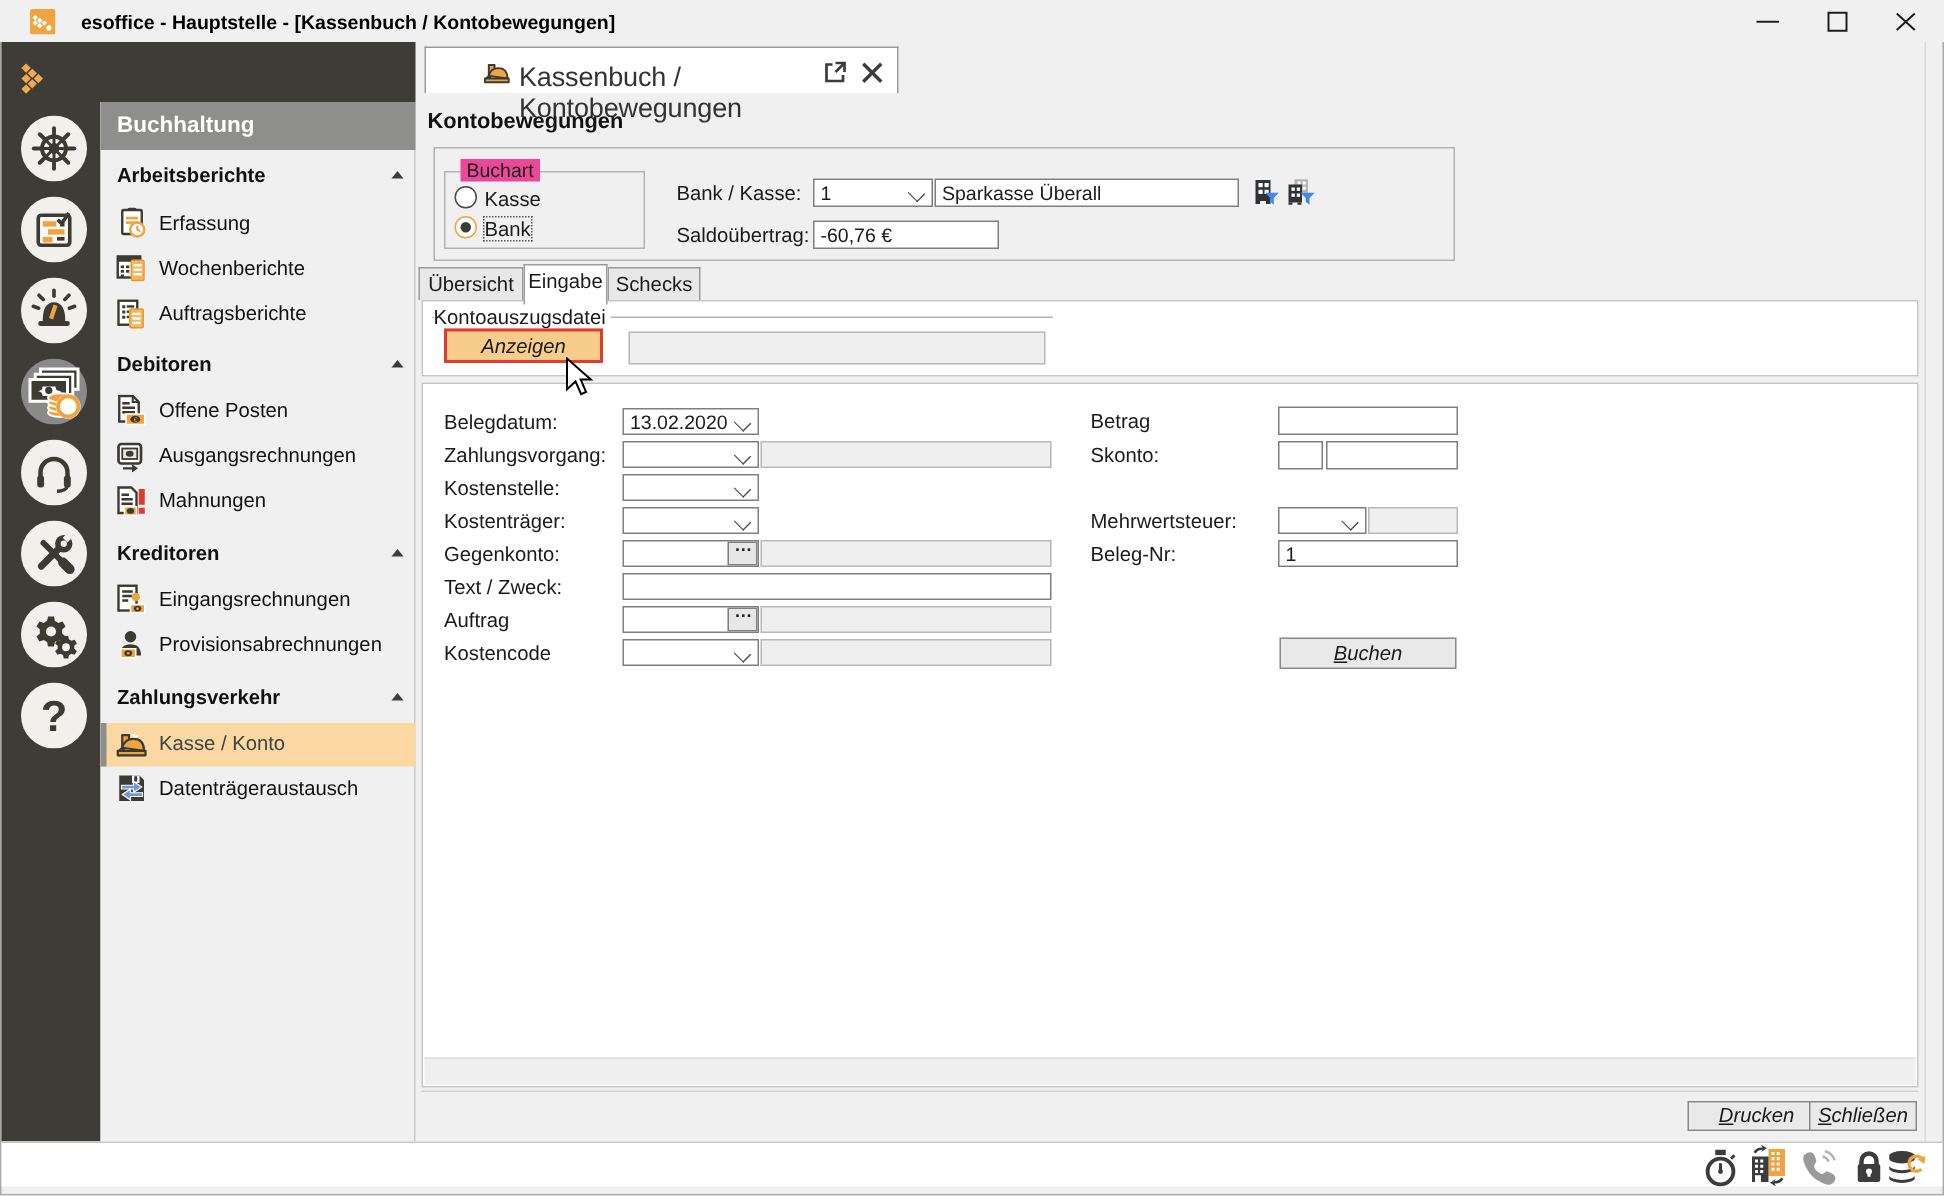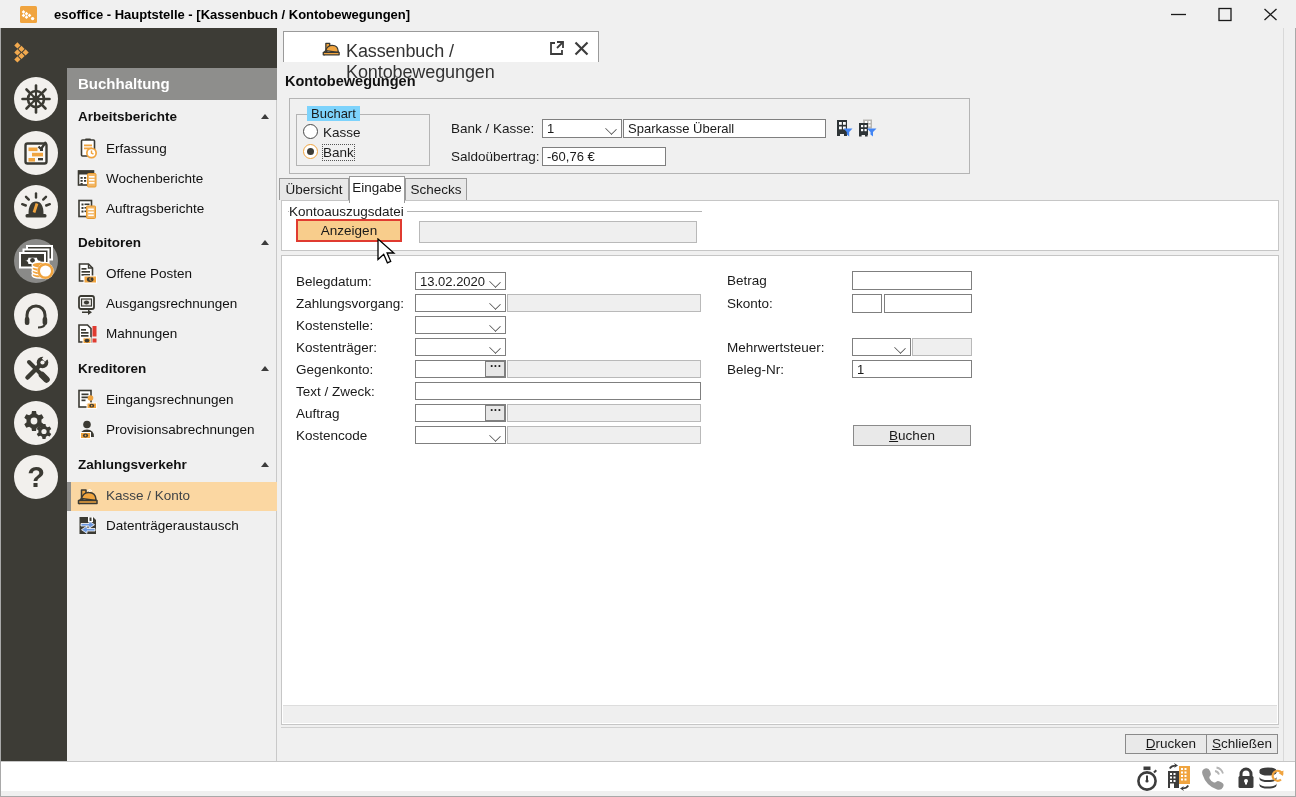--- a/index.html
+++ b/index.html
@@ -22,38 +22,38 @@
 #hilite { position:absolute; left:0px; top:414px; width:210px; height:29px; background:#fbd7a2; }
 #hilite .bar { position:absolute; left:0; top:0; width:4px; height:29px; background:#8e8e8c; }
 
 #content { position:absolute; left:278px; top:28px; width:1006px; height:733px; background:#f0f0f0; border-right:1px solid #d9d9d9; }
 #tabdoc { position:absolute; left:5px; top:3px; width:316px; height:31px; background:#fff; border:1px solid #9a9a9a; border-bottom:none; }
 #tabdoc .ttext { position:absolute; left:62px; top:9px; font-size:18px; letter-spacing:-0.1px; color:#333; }
 h1.kb { position:absolute; left:7px; top:45px; font-size:14.5px; font-weight:bold; color:#111; }
 
 #grp1 { position:absolute; left:11px; top:70px; width:681px; height:76px; border:1px solid #b4b4b4; }
 #buchart { position:absolute; left:6px; top:15px; width:134px; height:52px; border:1px solid #b4b4b4; }
-#buchart .leg { position:absolute; left:10px; top:-9px; background:#7dd3fc; padding:0 4px;text-align:center; }
+#buchart .leg { position:absolute; left:10px; top:-9px; background:#ec4899; padding:0 4px;text-align:center; }
 .radio { position:absolute; width:15px; height:15px; border-radius:50%; background:#fff; border:1.5px solid #4a4a4a; }
 .radio.sel { border:1.5px solid #f0a43f; }
 .radio.sel::after { content:""; position:absolute; left:2.5px; top:2.5px; width:7px; height:7px; border-radius:50%; background:#3d3c36; }
 .radio.dis { border:1.5px solid #ababab !important; }
 .radio.sel.dis::after { background:#9b9b9b; }
 .flabel { position:absolute; font-size:13.5px; color:#1a1a1a; }
 .field { position:absolute; background:#fff; border:1px solid #7f7f7f; font-size:13px; padding:1px 4px; line-height:15px; }
 .field.dis { background:#efefef; border:1px solid #b9b9b9; }
 .combo::after { content:""; position:absolute; right:5px; top:4px; width:9px; height:9px; border-right:1.3px solid #4a4a4a; border-bottom:1.3px solid #4a4a4a; transform:rotate(45deg) scaleY(0.75) scaleX(0.9); }
 
 .tab { position:absolute; top:150px; height:22px; background:#e8e8e8; border:1px solid #9b9b9b; border-bottom:none; font-size:13.5px; text-align:center; padding-top:3px; }
 .tab.act { top:148px; height:27px; background:#fff; z-index:5; }
 
 #panelA { position:absolute; left:3px; top:172px; width:998px; height:51px; background:#fff; border:1px solid #c6c6c6; }
 #panelB { position:absolute; left:3px; top:227px; width:998px; height:470px; background:#fff; border:1px solid #c6c6c6; }
 #panelB .foot { position:absolute; left:1px; bottom:1px; width:994px; height:18px; background:#efefef; border-top:1px solid #ddd; }
-.btn { position:absolute; background:#e9e9e9; border:1px solid #8a8a8a; text-align:center; font-size:13.5px; }
+.btn { position:absolute; background:#e9e9e9; border:1px solid #8a8a8a; text-align:center; font-size:13.5px;font-style:italic; }
 
 #statusbar { position:absolute; left:1px; top:761px; width:1294px; height:30px; background:#fff; border-top:1px solid #c6c6c6; }
 u.u { text-decoration:underline; }
 .dots { position:absolute; width:20px; height:16px; background:#e7e7e7; border:1px solid #7f7f7f; text-align:center; }
 .dots::after { content:"..."; position:absolute; left:4px; top:-6px; font-weight:bold; letter-spacing:0.5px; font-size:12px; color:#222; }
 </style>
 </head>
 <body>
 <div id="win"></div>
 <div id="titlebar">

